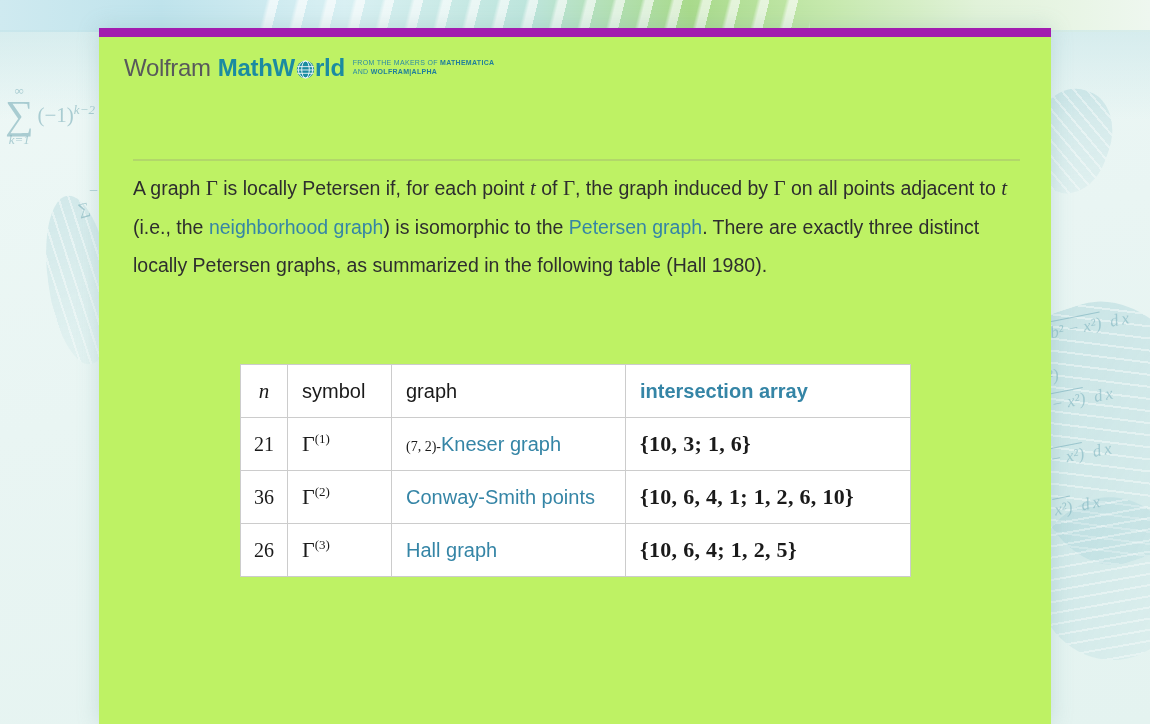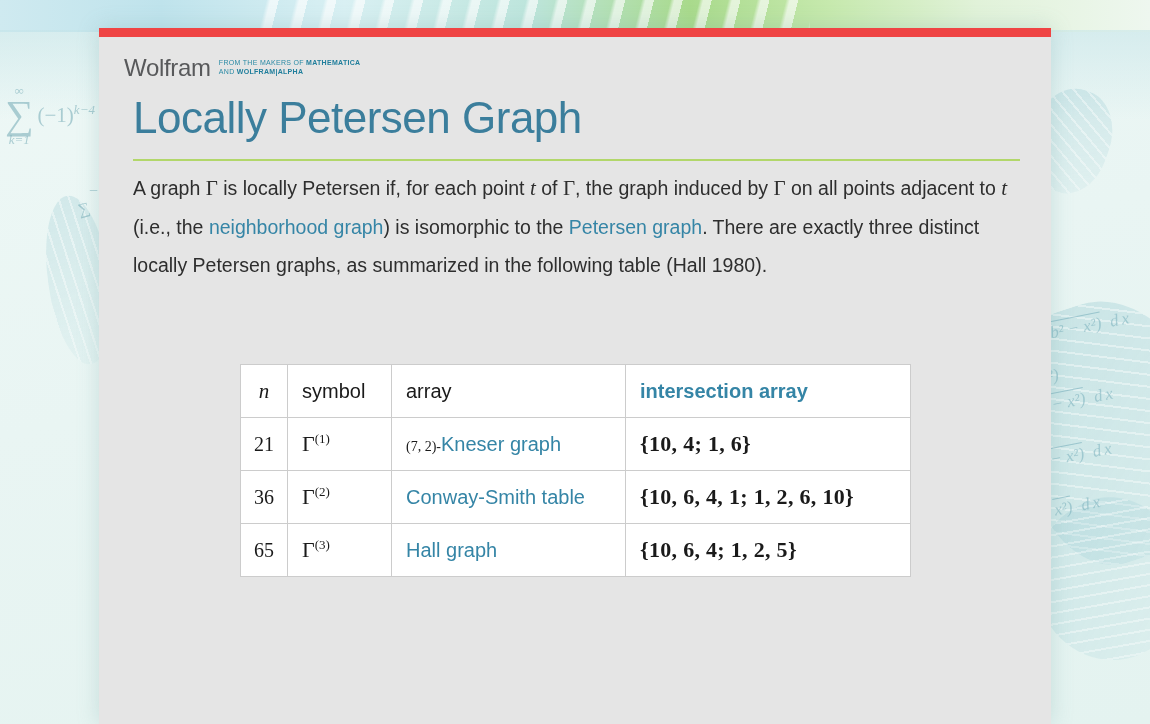--- a/index.html
+++ b/index.html
@@ -65,21 +65,21 @@
   .blob-left {
     left:48px; top:195px; width:62px; height:170px; border-radius:50%;
     background:
       repeating-linear-gradient(80deg, rgba(255,255,255,.5) 0 2px, rgba(255,255,255,0) 2px 10px),
       linear-gradient(170deg, rgba(150,200,208,.5), rgba(190,225,228,.25));
     transform:rotate(-8deg);
   }
   
   .card {
     position:absolute; left:99px; top:28px; width:952px; height:696px; z-index:2;
-    background:#e5e5e5; border-top:9px solid #ef4444;
+    background:#bef264; border-top:9px solid #a21caf;
     box-shadow:0 0 20px rgba(110,160,160,.28);
   }
   
   .logo { position:absolute; left:25px; top:17px; display:flex; align-items:flex-start; cursor:pointer; }
   .logo .wolfram { font-size:24px; color:#58595b; letter-spacing:-.3px; }
   .logo .mw { font-size:24px; color:#1b8ba1; font-weight:700; letter-spacing:-.3px; margin-left:7px; display:flex; align-items:center; }
   .logo .globe { width:19px; height:19px; margin:3px 0 0 1px; }
   .tagline { margin-left:8px; margin-top:4px; line-height:1.35; }
   .tagline div { font-size:7px; color:#2a8aa5; letter-spacing:.3px; }
   .tagline b { font-weight:700; color:#1f7e9c; }
@@ -121,68 +121,81 @@
 <div class="blob blob-right-big"></div>
 <div class="blob blob-right-low"></div>
 <div class="blob blob-left"></div>
 
 <div class="bg-formula bg-sum">
   <span class="sigcol">
     <span class="inf">∞</span>
     <span class="sig">∑</span>
     <span class="low">k=1</span>
   </span>
-  <span class="expr"><span>(−1)</span><sup>k−4</sup></span>
+  <span class="expr"><span>(−1)</span><sup>k−2</sup></span>
 </div>
 <div class="bg-formula bg-ln">−ln</div>
 <div class="bg-formula bg-minisum">∑</div>
 
 <div class="integral int0"><span class="rad">(b² − x²)</span><span class="dx">dx</span></div>
 <div class="integral int1"><span>²)</span></div>
 <div class="integral int2"><span class="rad">² − x²)</span><span class="dx">dx</span></div>
 <div class="integral int3"><span class="rad">− x²)</span><span class="dx">dx</span></div>
 <div class="integral int4"><span class="rad">x²)</span><span class="dx">dx</span></div>
 
 <div class="card">
 
   <div class="logo">
     <span class="wolfram">Wolfram</span>
+    <span class="mw">
+      <span>MathW</span>
+        <svg class="globe" viewBox="0 0 20 20">
+          <circle cx="10" cy="10" r="9.2" fill="#1b8ba1"></circle>
+          <g stroke="#ffffff" stroke-width="0.9" fill="none">
+            <ellipse cx="10" cy="10" rx="4" ry="9"></ellipse>
+            <ellipse cx="10" cy="10" rx="7.6" ry="9"></ellipse>
+            <line x1="1.2" y1="7" x2="18.8" y2="7"></line>
+            <line x1="0.8" y1="10.5" x2="19.2" y2="10.5"></line>
+            <line x1="1.4" y1="14" x2="18.6" y2="14"></line>
+          </g>
+        </svg>
+        <span>rld</span>
+    </span>
     <span class="tagline">
       <div><span>FROM THE MAKERS OF </span><b>MATHEMATICA</b></div>
       <div><span>AND </span><b>WOLFRAM|ALPHA</b></div>
     </span>
   </div>
 
-  <h1 class="title">Locally Petersen Graph</h1>
   <div class="title-rule"></div>
 
   <p class="para"><span>A graph </span><span class="mathv">Γ</span><span> is locally Petersen if, for each point </span><span class="mathi">t</span><span> of </span><span class="mathv">Γ</span><span>, the graph induced by </span><span class="mathv">Γ</span><span> on all points adjacent to </span><span class="mathi">t</span><span> (i.e., the </span><a class="lnk">neighborhood graph</a><span>) is isomorphic to the </span><a class="lnk">Petersen graph</a><span>. There are exactly three distinct locally Petersen graphs, as summarized in the following table (Hall 1980).</span></p>
 
   <table class="dt">
     <tbody>
         <tr>
       <th class="c-n">n</th>
       <th class="c-sym">symbol</th>
-      <th class="c-graph">array</th>
+      <th class="c-graph">graph</th>
       <th class="c-int"><a class="lnk">intersection array</a></th>
     </tr>
     <tr>
       <td class="c-n">21</td>
       <td class="c-sym"><span>Γ</span><sup>(1)</sup></td>
       <td class="c-graph"><span class="serifpfx">(7, 2)-</span><a class="lnk">Kneser graph</a></td>
-      <td class="c-int">{10, 4; 1, 6}</td>
+      <td class="c-int">{10, 3; 1, 6}</td>
     </tr>
     <tr>
       <td class="c-n">36</td>
       <td class="c-sym"><span>Γ</span><sup>(2)</sup></td>
-      <td class="c-graph"><span class="serifpfx"></span><a class="lnk">Conway-Smith table</a></td>
+      <td class="c-graph"><span class="serifpfx"></span><a class="lnk">Conway-Smith points</a></td>
       <td class="c-int">{10, 6, 4, 1; 1, 2, 6, 10}</td>
     </tr>
     <tr>
-      <td class="c-n">65</td>
+      <td class="c-n">26</td>
       <td class="c-sym"><span>Γ</span><sup>(3)</sup></td>
       <td class="c-graph"><span class="serifpfx"></span><a class="lnk">Hall graph</a></td>
       <td class="c-int">{10, 6, 4; 1, 2, 5}</td>
     </tr>
   </tbody>
     </table>
 
 </div>
 
 </body></html>

